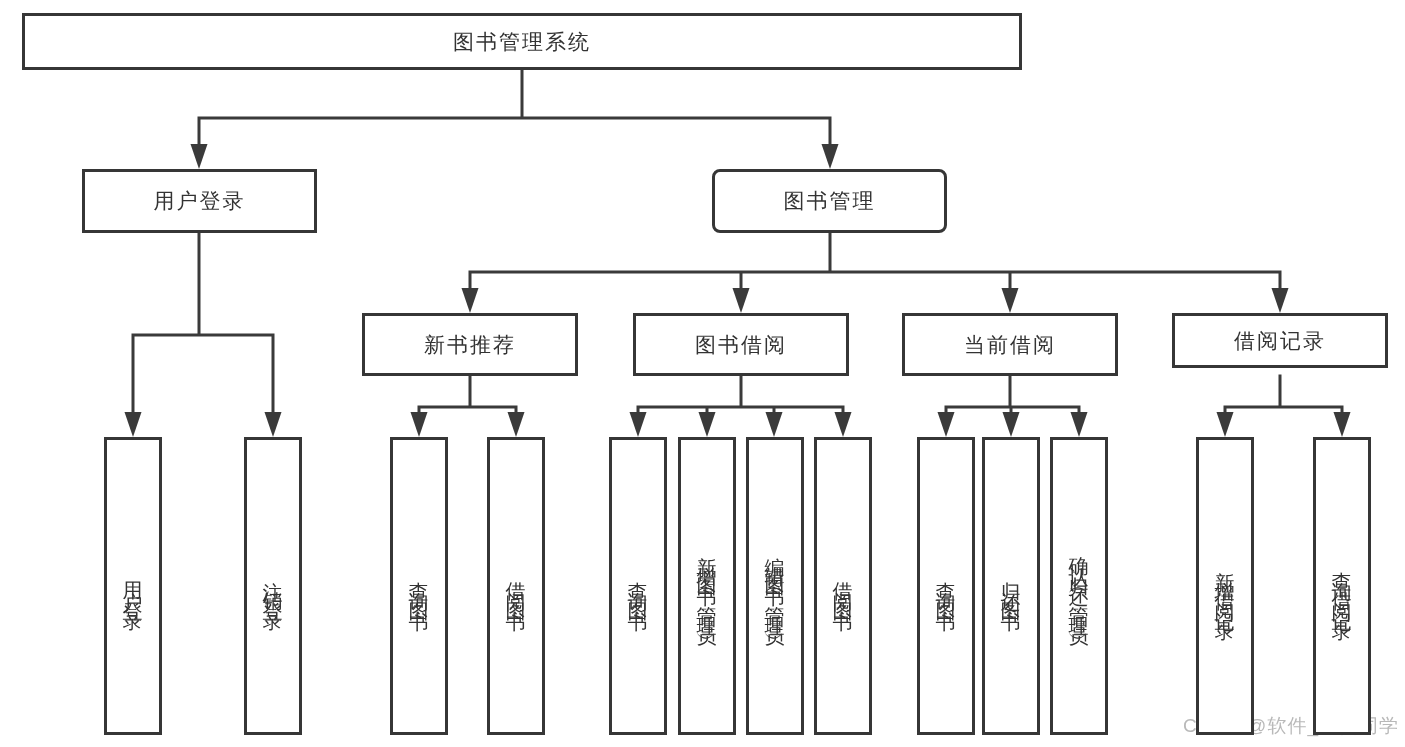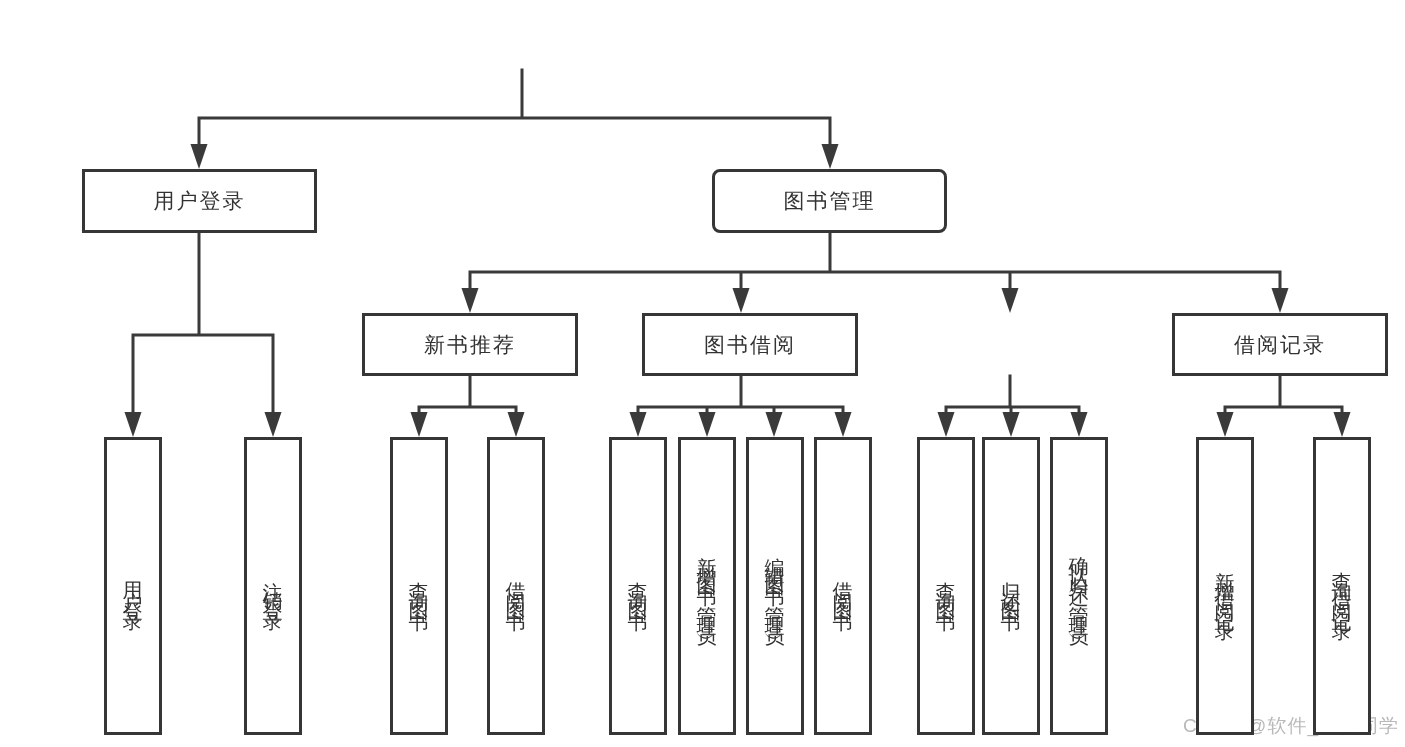--- a/index.html
+++ b/index.html
@@ -48,33 +48,39 @@
       <polygon points="765.5,412 782.5,412 774,437" fill="#3a3a3a"></polygon>
       <polygon points="834.5,412 851.5,412 843,437" fill="#3a3a3a"></polygon>
       <polygon points="937.5,412 954.5,412 946,437" fill="#3a3a3a"></polygon>
       <polygon points="1002.5,412 1019.5,412 1011,437" fill="#3a3a3a"></polygon>
       <polygon points="1070.5,412 1087.5,412 1079,437" fill="#3a3a3a"></polygon>
       <polygon points="1216.5,412 1233.5,412 1225,437" fill="#3a3a3a"></polygon>
       <polygon points="1333.5,412 1350.5,412 1342,437" fill="#3a3a3a"></polygon>
     </svg>
 
   <div class="watermark">CSDN @软件_小贺同学</div>
+<div class="node h" style="left: 22px; top: 13px; width: 1000px; height: 57px;">
+      <span>图书管理系统</span>
+    </div>
     <div class="node h" style="left: 82px; top: 169px; width: 235px; height: 64px;">
       <span>用户登录</span>
     </div>
     <div class="node h" style="left: 712px; top: 169px; width: 235px; height: 64px; border-radius: 8px;">
       <span>图书管理</span>
     </div>
     <div class="node h" style="left: 362px; top: 313px; width: 216px; height: 63px; text-align: center;">
       <span>新书推荐</span>
     </div>
-    <div class="node h" style="left: 633px; top: 313px; width: 216px; height: 63px; margin-left: 9px;">
+    <div class="node h" style="left: 633px; top: 313px; width: 216px; height: 63px;">
       <span>图书借阅</span>
     </div>
-    <div class="node h" style="left: 1172px; top: 313px; width: 216px; height: 63px;">
+    <div class="node h" style="left: 902px; top: 313px; width: 216px; height: 63px;">
+      <span>当前借阅</span>
+    </div>
+    <div class="node h" style="left: 1172px; top: 313px; width: 216px; height: 55px;">
       <span>借阅记录</span>
     </div>
     <div class="node v" style="left: 104px; top: 437px; width: 58px; height: 298px;">
       <span>用户登录</span>
     </div>
     <div class="node v" style="left: 244px; top: 437px; width: 58px; height: 298px;">
       <span>注销登录</span>
     </div>
     <div class="node v" style="left: 390px; top: 437px; width: 58px; height: 298px;">
       <span>查询图书</span>

